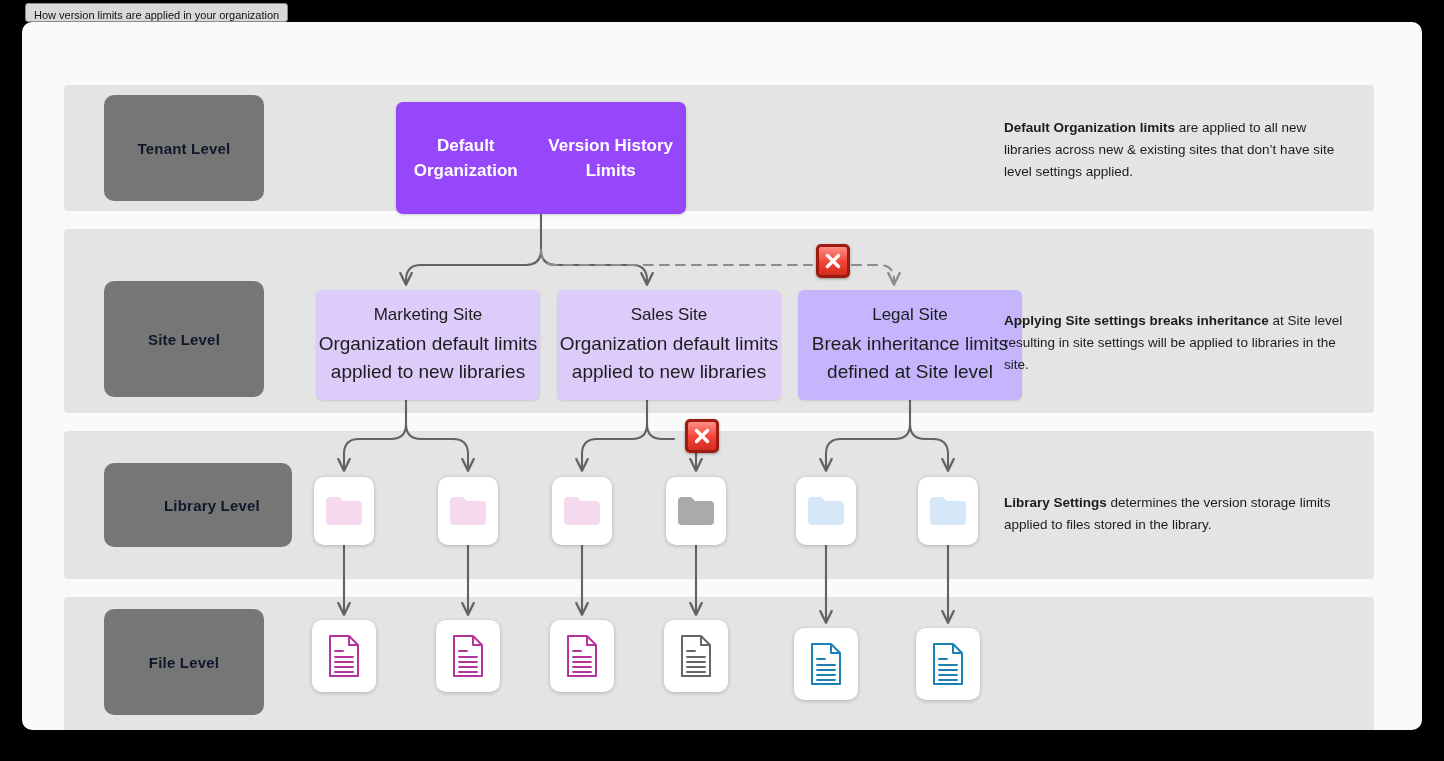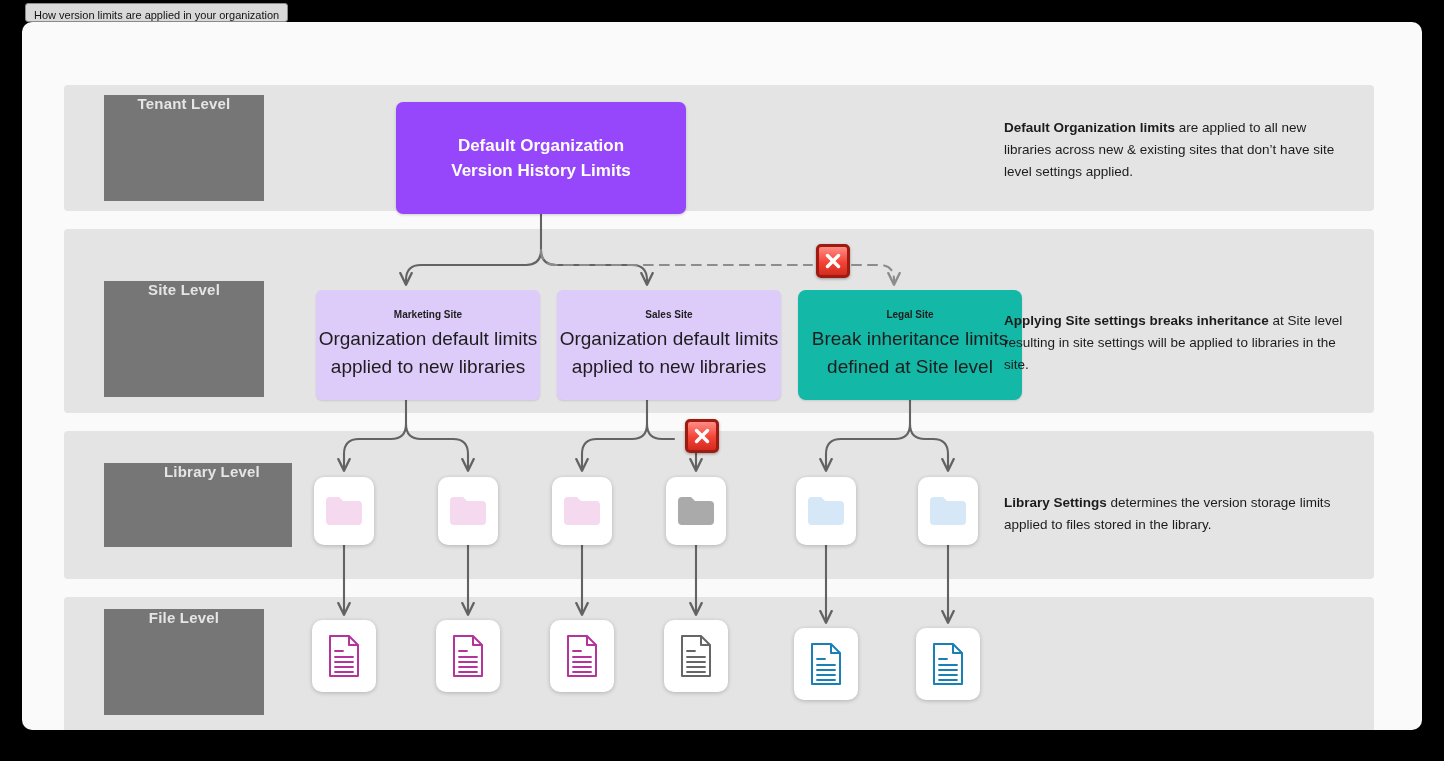--- a/index.html
+++ b/index.html
@@ -13,44 +13,44 @@
   
   #canvas{position:absolute;left:22px;top:22px;width:1400px;height:708px;
           background:#fafafa;border-radius:10px;overflow:hidden;}
 
   .band{position:absolute;left:42px;width:1310px;background:#e4e4e4;border-radius:4px;}
   #band-tenant {top:63px;height:126px;}
   #band-site   {top:207px;height:184px;}
   #band-library{top:409px;height:148px;}
   #band-file   {top:575px;height:148px;}
 
-  .levelbox{position:absolute;left:82px;width:160px;background:#767676;border-radius:0;
-            display:flex;align-items:flex-start;justify-content:center;color:#e5e5e5;
+  .levelbox{position:absolute;left:82px;width:160px;background:#767676;border-radius:10px;
+            display:flex;align-items:center;justify-content:center;color:#0f172a;
             font-size:15px;font-weight:bold;letter-spacing:.2px;}
   #lvl-tenant {top:73px;height:106px;}
   #lvl-site   {top:259px;height:116px;}
   #lvl-library{top:441px;height:84px;padding-left:28px;}
   #lvl-file   {top:587px;height:106px;}
 
   
   #org-node{position:absolute;left:374px;top:80px;width:290px;height:112px;
-            background:#9747fb;border-radius:7px;display:flex;flex-direction:column;
+            background:#9747fb;border-radius:7px;display:flex;flex-direction:row;
             align-items:center;justify-content:center;color:#fff;font-weight:bold;
             font-size:17px;line-height:1.5;text-align:center;
             box-shadow:0 1px 3px rgba(0,0,0,.18);}
 
   
   .sitebox{position:absolute;top:268px;width:224px;height:110px;border-radius:6px;
            display:flex;flex-direction:column;align-items:center;justify-content:center;
            text-align:center;color:#1d1d1d;box-shadow:0 1px 2px rgba(0,0,0,.12);}
-  .sitebox .st{font-weight:bold;font-size:10px;margin-bottom:5px;}
+  .sitebox .st{font-weight:normal;font-size:17px;margin-bottom:5px;}
   .sitebox .sd{font-size:19px;line-height:1.46;}
   #site-marketing{left:294px;background:#ddcbfa;}
   #site-sales    {left:535px;background:#ddcbfa;}
-  #site-legal    {left:776px;background:#14b8a6;border-radius:8px;}
+  #site-legal    {left:776px;background:#c4b5fd;}
 
   
   .note{position:absolute;left:982px;width:350px;font-size:13.5px;line-height:1.62;color:#1c1c1c;}
   .note b{font-weight:bold;}
   #note-tenant {top:95px;}
   #note-site   {top:288px;}
   #note-library{top:470px;}
 
   
   .iconcard{position:absolute;background:#fff;border-radius:10px;

